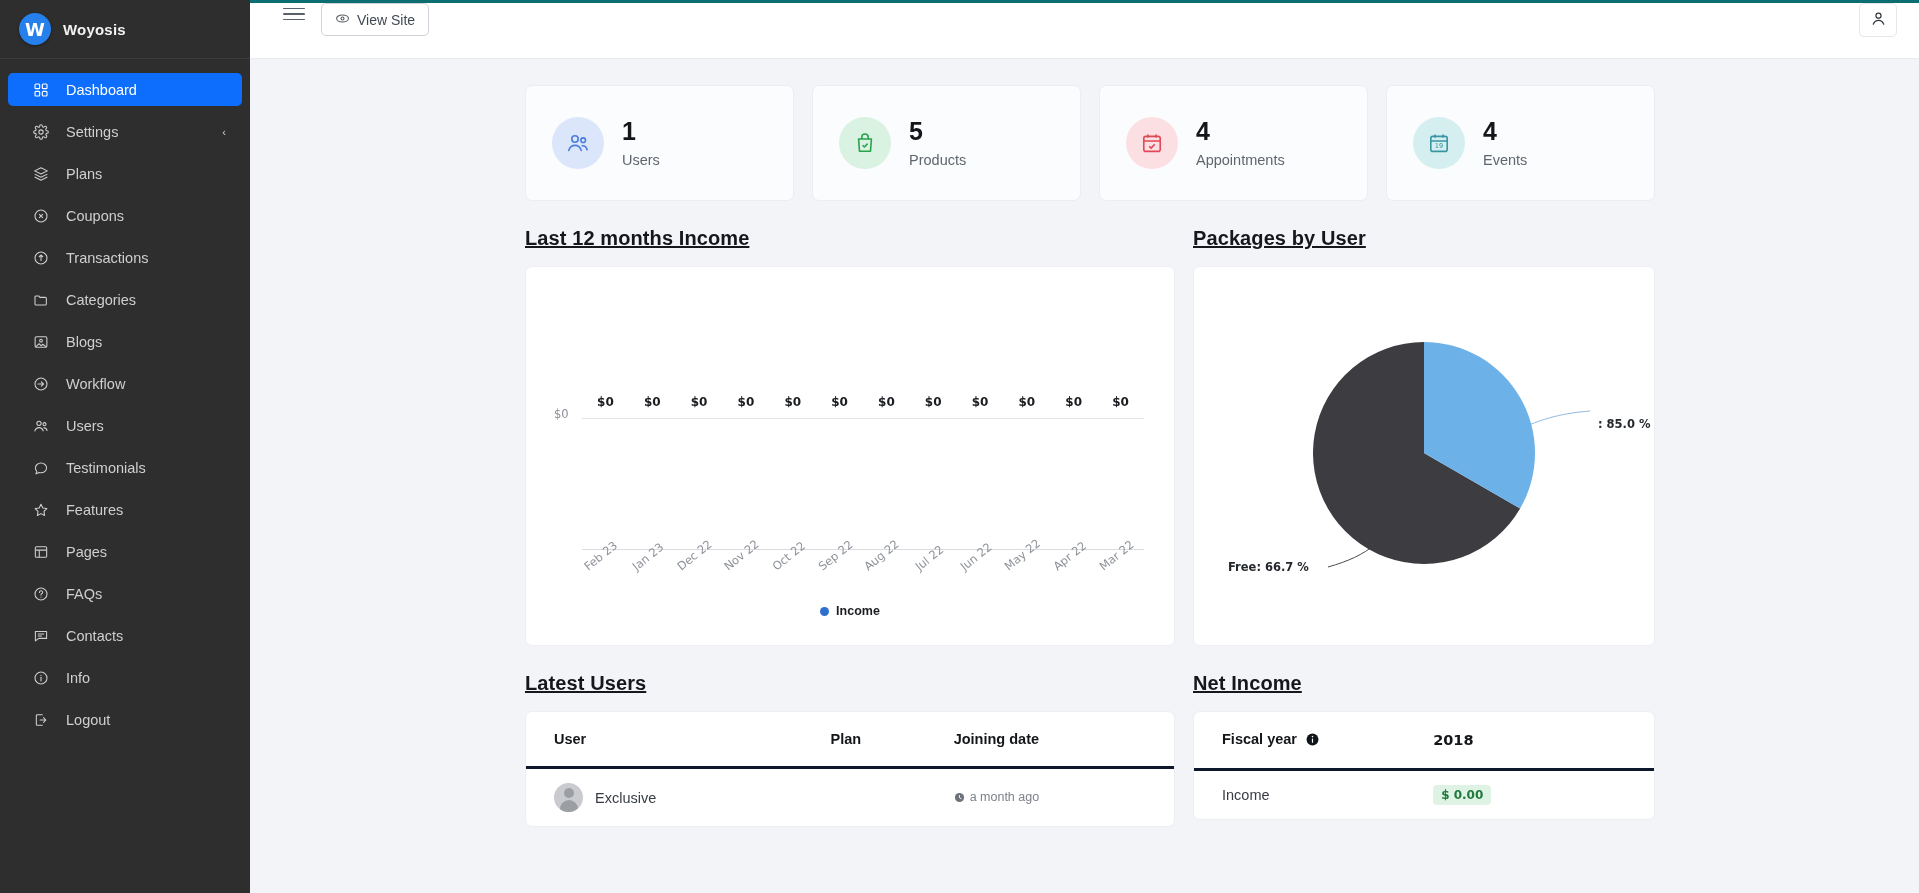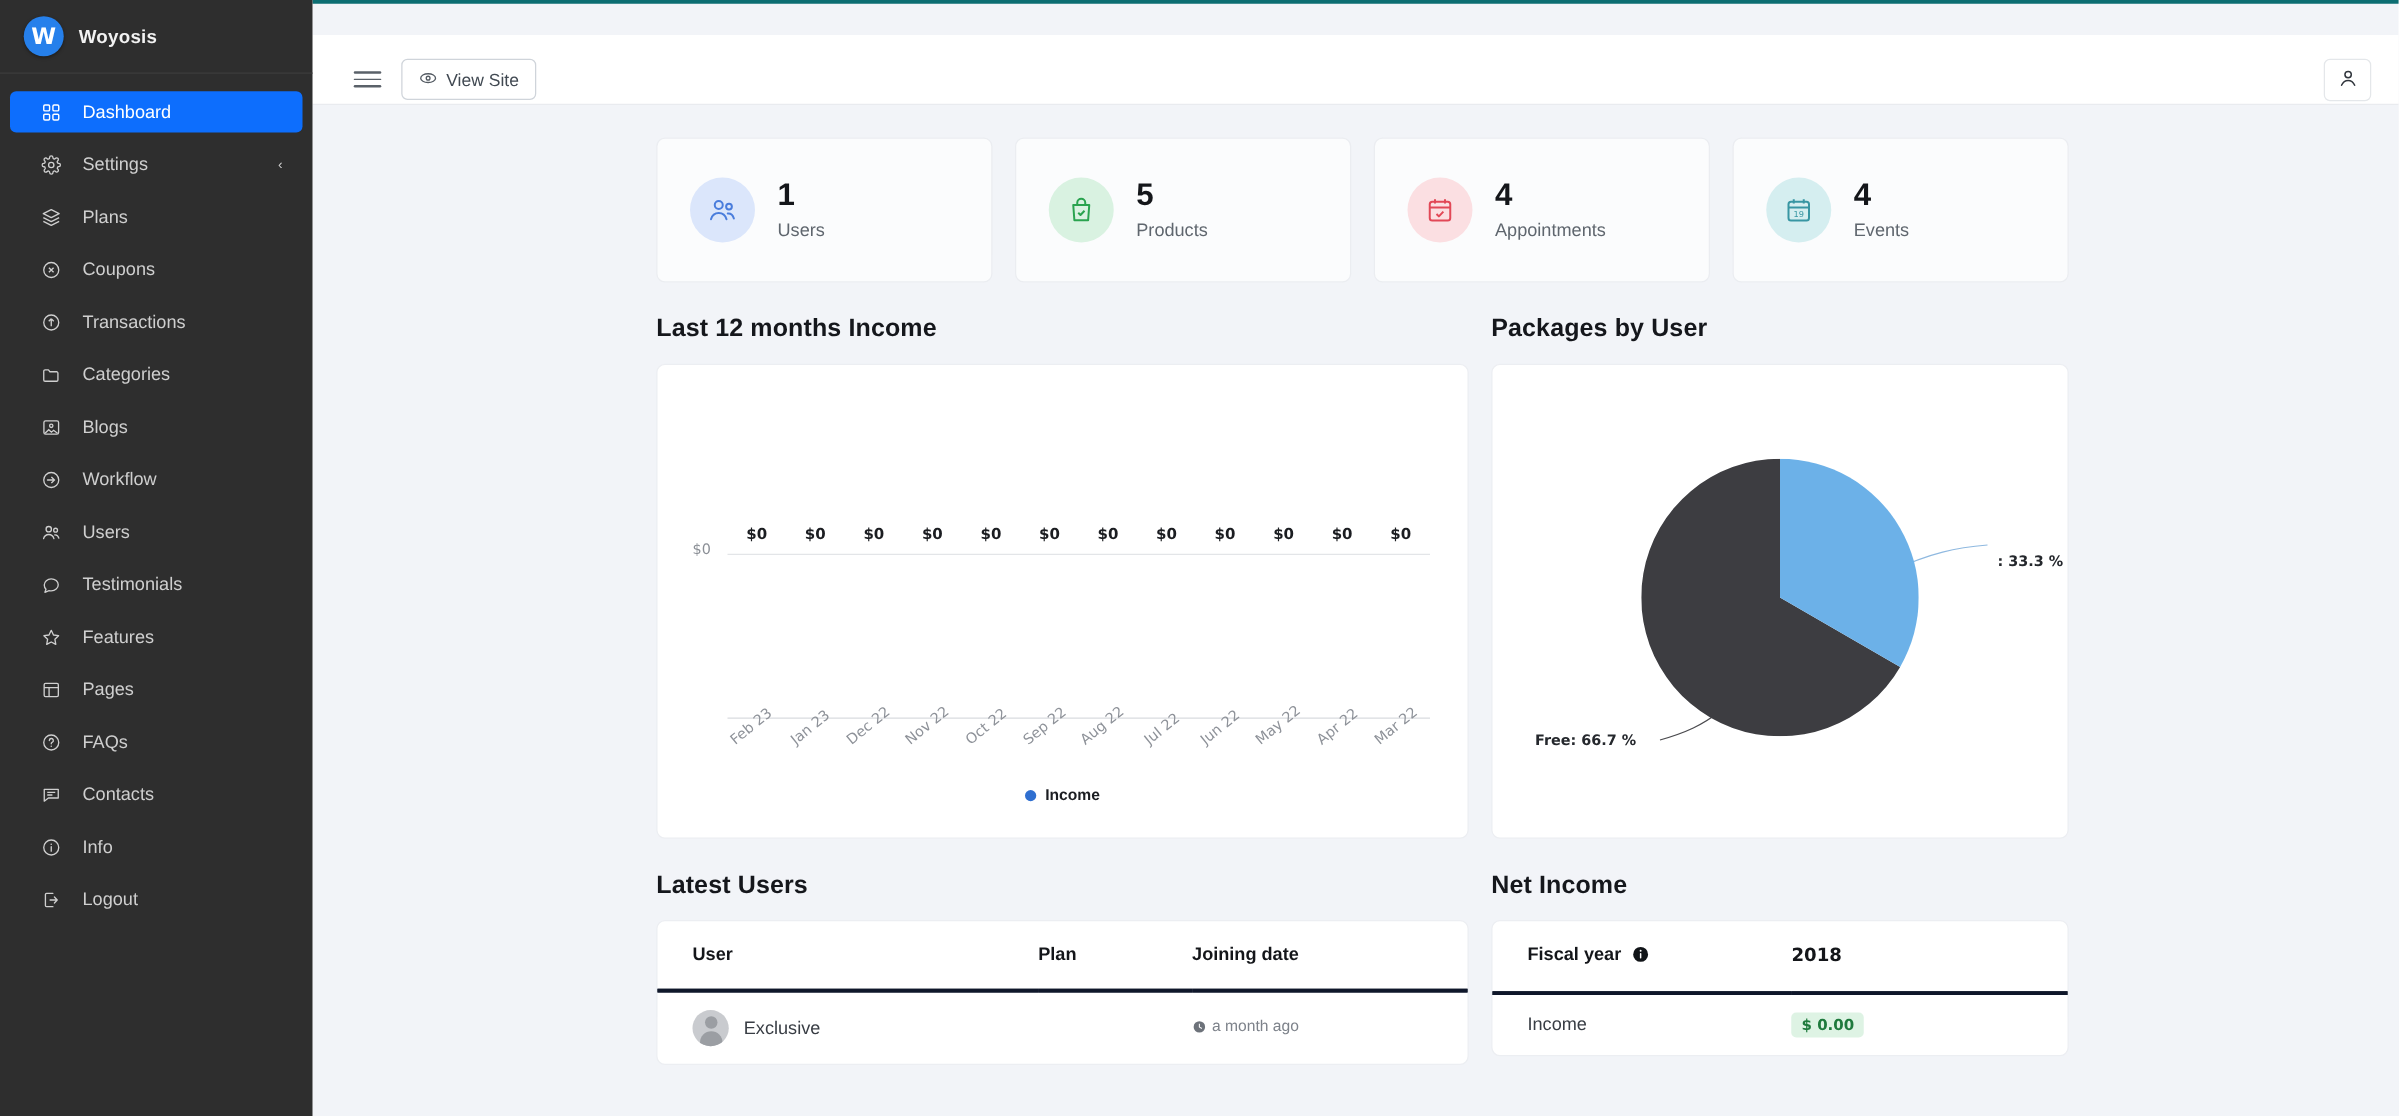--- a/index.html
+++ b/index.html
@@ -67,23 +67,22 @@
   #main {
     flex: 1; height: 893px;
     display: flex; flex-direction: column;
     position: relative;
     background: #f2f4f8;
   }
   #topstrip { height: 3px; background: #0d6e72; width: 100%; }
   #topbar {
     height: 56px; background: #ffffff;
     border-bottom: 1px solid #e9ebef;
-    display: flex; align-items: center;
-    padding: 16px 22px 0 33px;
-    margin-top: 25px;
+    display: flex; align-items: flex-start;
+    padding: 0 22px 0 33px;
   }
   #hamburger {
     width: 22px; height: 22px; cursor: pointer;
     display: flex; flex-direction: column; justify-content: center; gap: 4px;
   }
   #hamburger span { display: block; height: 1.6px; background: #5a6169; border-radius: 1px; }
   #view-site-btn {
     margin-left: 16px;
     height: 33px;
     border: 1px solid #cfd4da; border-radius: 5px;
@@ -133,21 +132,21 @@
   .stat-text { margin-left: 18px; }
   .stat-value { font-size: 25px; font-weight: 700; color: #14161a; line-height: 1.1; }
   .stat-label { font-size: 14.5px; color: #5f666e; margin-top: 6px; }
 
   
   .row2 { display: flex; gap: 18px; margin-top: 26px; }
   .col-left  { flex: 0 0 650px; }
   .col-right { flex: 1; }
   .section-title {
     font-size: 20px; font-weight: 700; color: #15171c;
-    margin-bottom: 16px; letter-spacing: .1px;
+    margin-bottom: 16px; letter-spacing: .1px; text-decoration: underline;
   }
   .panel {
     background: #ffffff;
     border: 1px solid #eceef2;
     border-radius: 7px;
   }
   .chart-panel { height: 380px; position: relative; overflow: hidden; }
 
   
   .bar-chart { position: absolute; inset: 0; }
@@ -584,21 +583,21 @@
                 <svg class="pie-leader" viewBox="0 0 470 380" width="470" height="380" style="left:0;top:0;">
                   <path d="M319 165 C 350 150, 372 146, 396 144" stroke="#8fb9e0" stroke-width="1" fill="none"></path>
                   <path d="M134 300 C 155 294, 168 288, 182 277" stroke="#4a4a4e" stroke-width="1" fill="none"></path>
                 </svg>
                 <svg class="pie" viewBox="0 0 200 200">
 
                   <path d="M100,100 L100,0 A100,100 0 1,0 186.6,150 Z" fill="#3d3d41"></path>
 
                   <path d="M100,100 L186.6,150 A100,100 0 0,0 100,0 Z" fill="#6cb1e8"></path>
                 </svg>
-                <div class="pie-label right">: 33.3 %</div>
+                <div class="pie-label right">: 85.0 %</div>
                 <div class="pie-label left">Free: 66.7 %</div>
               </div>
             </div>
           </div>
         </section>
 
         <section class="row2">
 
           <div class="col-left">
             <h2 class="section-title">Latest Users</h2>

